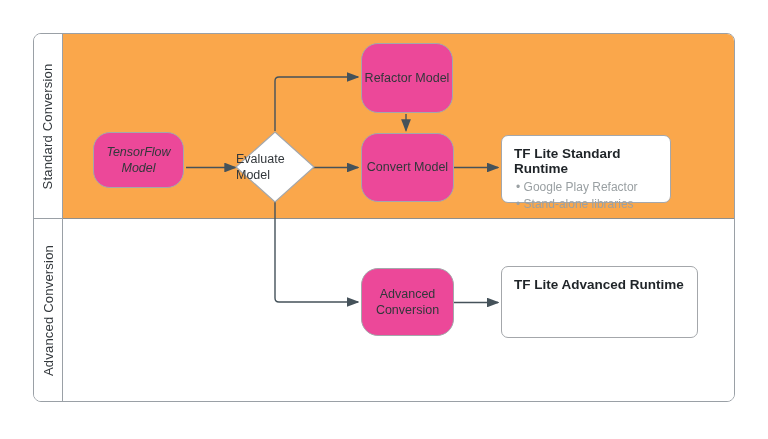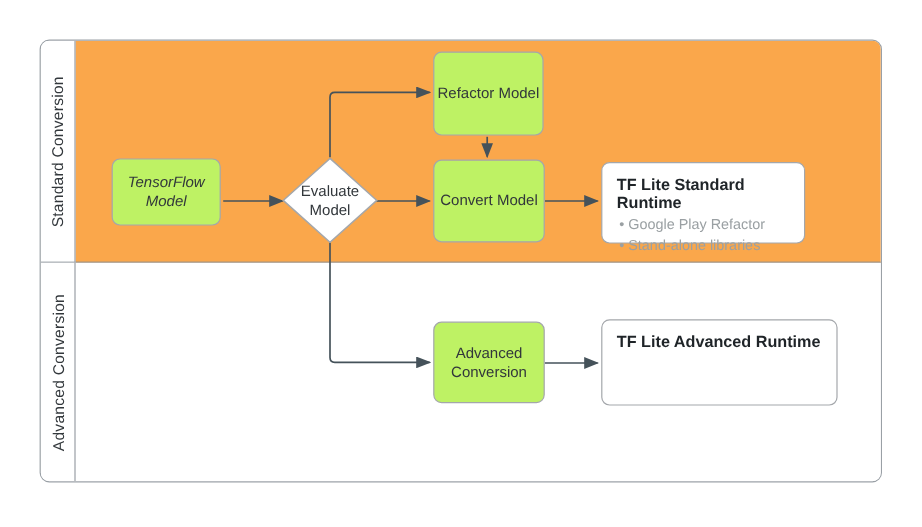--- a/index.html
+++ b/index.html
@@ -26,32 +26,32 @@
   .lane-header.advanced { top:185px; height:182px; border-right:1px solid #9aa0a6; }
   .vlabel {
     transform:rotate(-90deg); white-space:nowrap;
     font-size:13px; color:#33383c; letter-spacing:0.2px;
   }
   .connectors {
     position:absolute; left:0; top:0; width:768px; height:439px;
     z-index:2; pointer-events:none;
   }
   .node {
-    position:absolute; z-index:3; background:#bef264; border:1px solid #a4a7ab;
-    border-radius:7px; display:flex; align-items:center; justify-content:center;
+    position:absolute; z-index:3; background:#ec4899; border:1px solid #a4a7ab;
+    border-radius:17px; display:flex; align-items:center; justify-content:center;
     text-align:center; font-size:12.5px; color:#32373b; line-height:1.3; padding:2px;
     box-sizing:border-box;
   }
   .node-tensorflow { left:93px;  top:132px; width:91px;  height:56px;font-style:italic; }
   .node-refactor   { left:361px; top:43px;  width:92px;  height:70px; }
   .node-convert    { left:361px; top:133px; width:93px;  height:69px; }
   .node-advconv    { left:361px; top:268px; width:93px;  height:68px; }
   .diamond-label {
     position:absolute; z-index:3; left:236px; top:133px; width:78px; height:68px;
-    display:flex; align-items:center; justify-content:center; text-align:center;
+    display:flex; align-items:center; justify-content:center; text-align:left;
     font-size:12.5px; color:#32373b; line-height:1.3;
   }
   .runtime {
     position:absolute; z-index:3; background:#ffffff; border:1px solid #a4a7ab;
     border-radius:7px; box-sizing:border-box; padding:10px 8px 0 12px;
   }
   .runtime-standard { left:501px; top:135px; width:170px; height:68px; }
   .runtime-advanced { left:501px; top:266px; width:197px; height:72px; }
   .runtime-title { font-size:13.5px; font-weight:bold; color:#1f2428; margin:0 0 3px 0; }
   .runtime-bullets { margin:0; padding:0 0 0 2px; }

